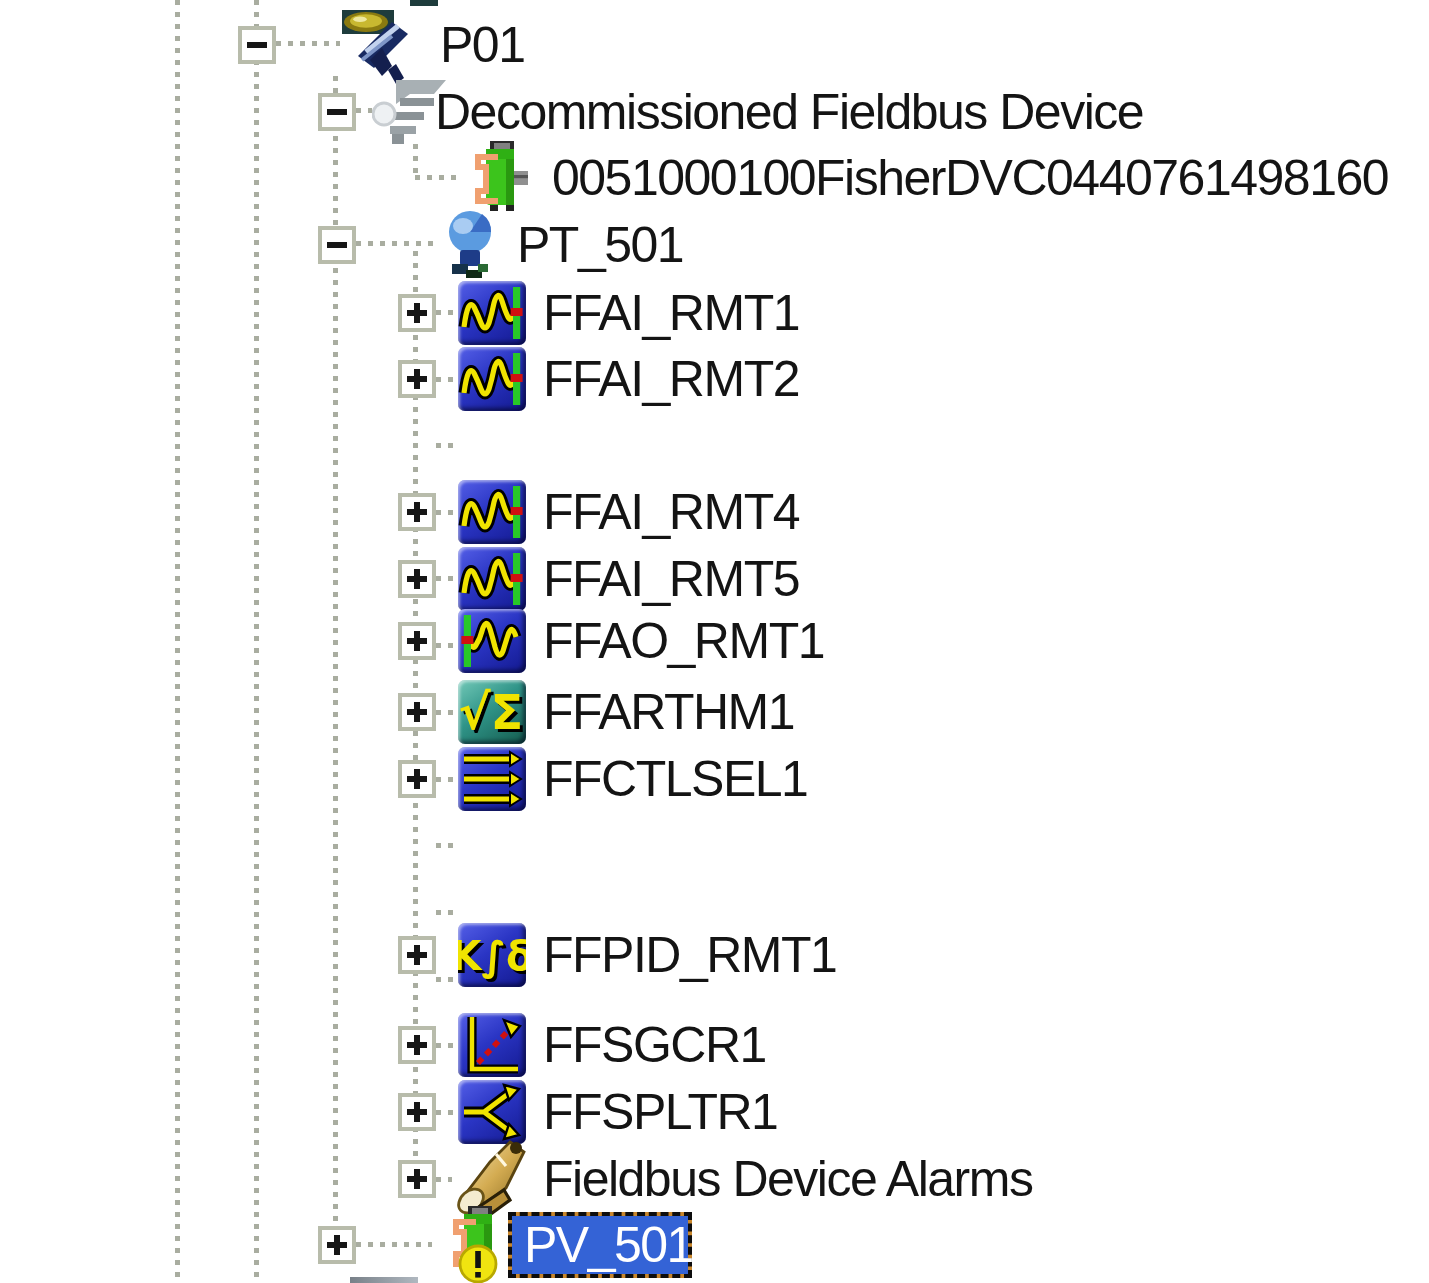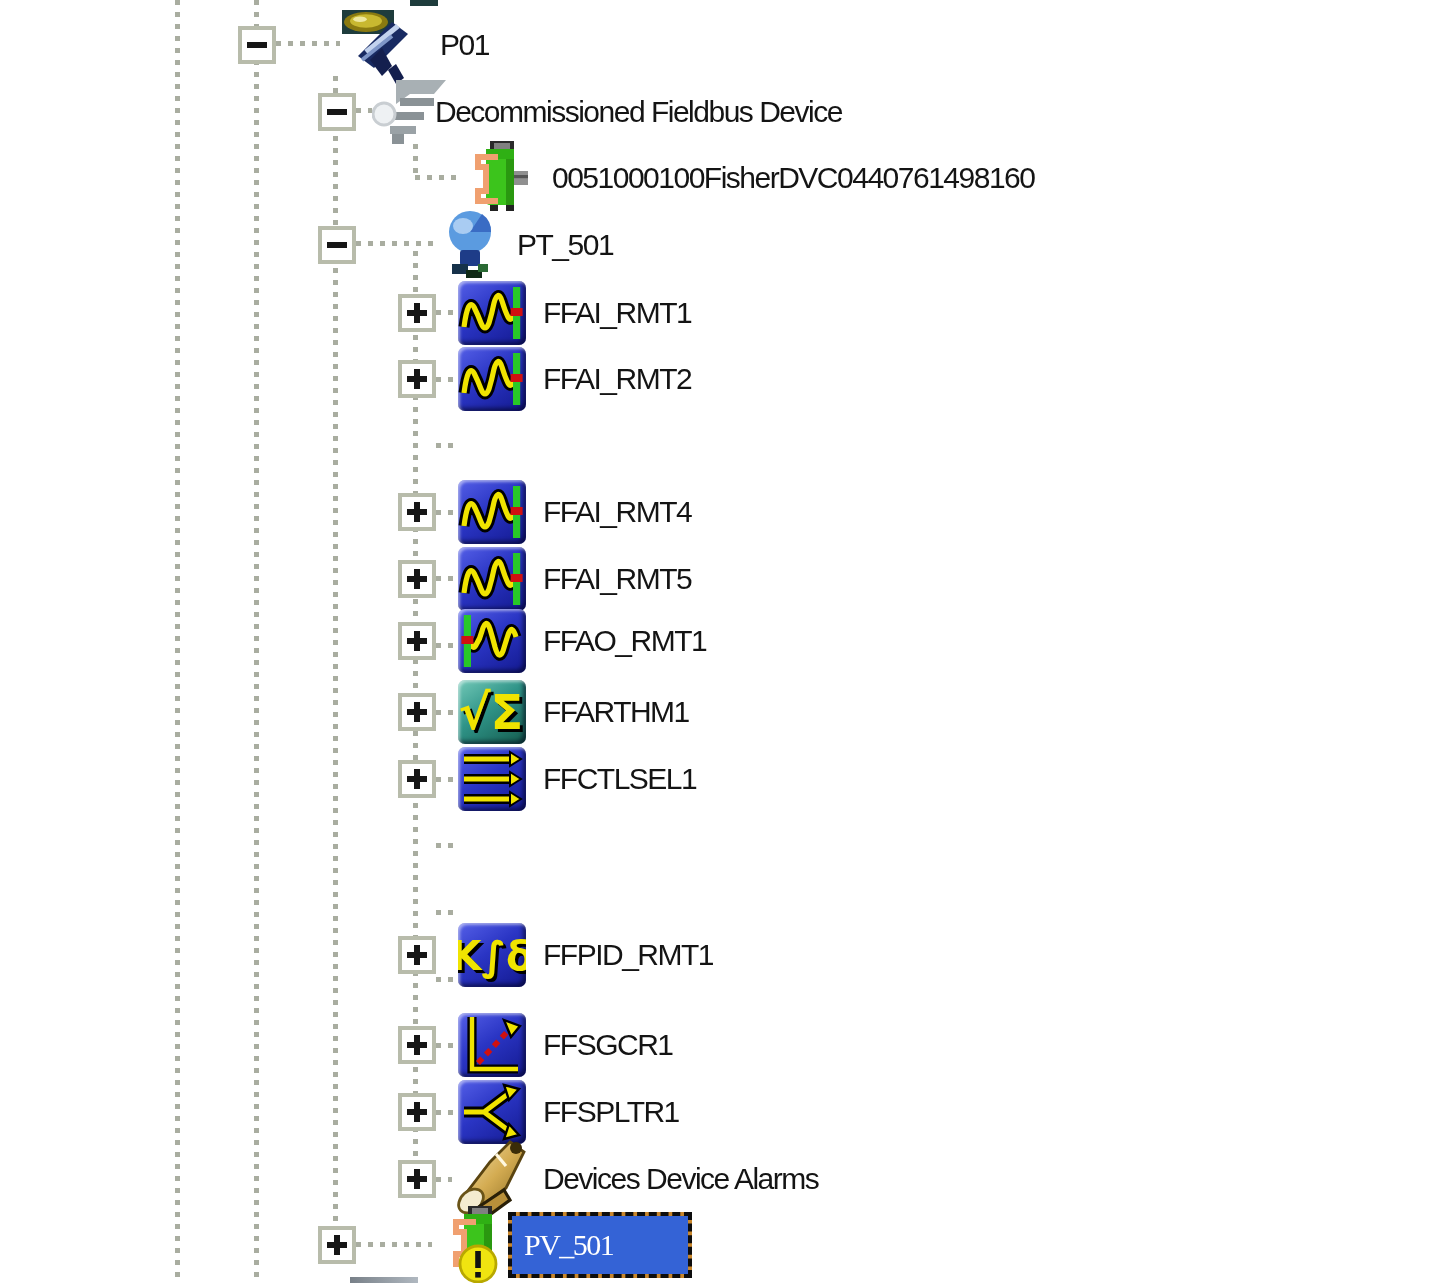--- a/index.html
+++ b/index.html
@@ -6,38 +6,38 @@
   #canvas{position:relative;width:1429px;height:1283px;background:#ffffff;overflow:hidden;
           font-family:"Liberation Sans",sans-serif;}
   
   .vguide{position:absolute;width:5px;
           background-image:repeating-linear-gradient(to bottom,#a9ada0 0 5px,transparent 5px 12px);}
   .hguide{position:absolute;height:5px;
           background-image:repeating-linear-gradient(to right,#a9ada0 0 5px,transparent 5px 12px);}
   
   .row{position:absolute;left:0;width:1429px;height:66px;}
   .label{position:absolute;top:0;height:66px;line-height:66px;white-space:nowrap;
-         font-size:30px;letter-spacing:-1.5px;color:#141414;}
+         font-size:50px;letter-spacing:-1.5px;color:#141414;}
   
   .ebox{position:absolute;top:14px;width:38px;height:38px;box-sizing:border-box;
         border:4px solid #b8bcab;background:#ffffff;}
   .ebox::before{content:"";position:absolute;left:5px;top:12px;width:20px;height:6px;background:#161616;}
   .ebox.plus::after{content:"";position:absolute;left:12px;top:5px;width:6px;height:20px;background:#161616;}
   
   .tile{position:absolute;top:1px;width:68px;height:64px;border-radius:7px;
         background:linear-gradient(145deg,#5560e8 0%,#2a35c4 45%,#13198f 100%);
         box-shadow:inset 2px 2px 3px rgba(255,255,255,.5), inset -3px -3px 4px rgba(0,0,20,.55);}
   .tile.teal{background:linear-gradient(145deg,#73c9b8 0%,#2f9488 45%,#145a4d 100%);}
   .tile svg{position:absolute;left:0;top:0;}
   .icon{position:absolute;}
   
   .sel{position:absolute;left:508px;top:0;width:184px;height:66px;box-sizing:border-box;
        background:#c8862c;border:4px dashed #0d0d0d;}
   .sel .selfill{position:absolute;left:0;top:0;right:0;bottom:0;background:#3463d6;}
-  .sel .label{left:12px;top:-4px;color:#ffffff;line-height:66px;font-family:Liberation Serif, serif;}
+  .sel .label{left:12px;top:-4px;color:#ffffff;line-height:66px;}
   .frag{position:absolute;}
 </style>
 </head>
 <body>
 
 <div id="canvas">
 
   <div class="vguide" style="left:175px;top:0;height:1283px"></div>
   <div class="vguide" style="left:254px;top:0;height:1283px"></div>
   <div class="vguide" style="left:333px;top:76px;height:1171px"></div>
@@ -286,21 +286,21 @@
               <stop offset="1" stop-color="#8a6a20"></stop>
           </linearGradient>
         </defs>
         <polygon points="29,2 36,7 27,25 12,36 6,29 19,12" fill="url(#gold)" stroke="#5a4410" stroke-width="1.4"></polygon>
         <ellipse cx="9.5" cy="31.5" rx="7" ry="5" transform="rotate(-42 9.5 31.5)" fill="#f4ecd0" stroke="#6a5418" stroke-width="1.4"></ellipse>
         <circle cx="32" cy="5" r="3" fill="#3a2c08"></circle>
         <polygon points="14,34 26,26 29,31 18,39" fill="#b8903a" stroke="#2a2008" stroke-width="1.6"></polygon>
         <line x1="22" y1="8" x2="27" y2="14" stroke="#fff8e0" stroke-width="1.6"></line>
       </svg>
     </span>
-    <span class="label" style="left:543px">Devices Device Alarms</span>
+    <span class="label" style="left:543px">Fieldbus Device Alarms</span>
   </div>
 
   <div class="row" style="top:1212px">
     <span class="ebox plus" style="left:318px"></span>
     <span class="icon" style="left:436px;top:-6px">
       <svg width="80" height="78" viewBox="0 0 40 39">
         <rect x="16" y="0" width="12" height="5" fill="#2a2a2a"></rect>
         <rect x="18" y="1" width="8" height="3" fill="#808080"></rect>
         <rect x="14" y="4" width="14" height="26" rx="2" fill="#3cc41c"></rect>
         <rect x="24" y="4" width="4" height="26" fill="#2a9810"></rect>

